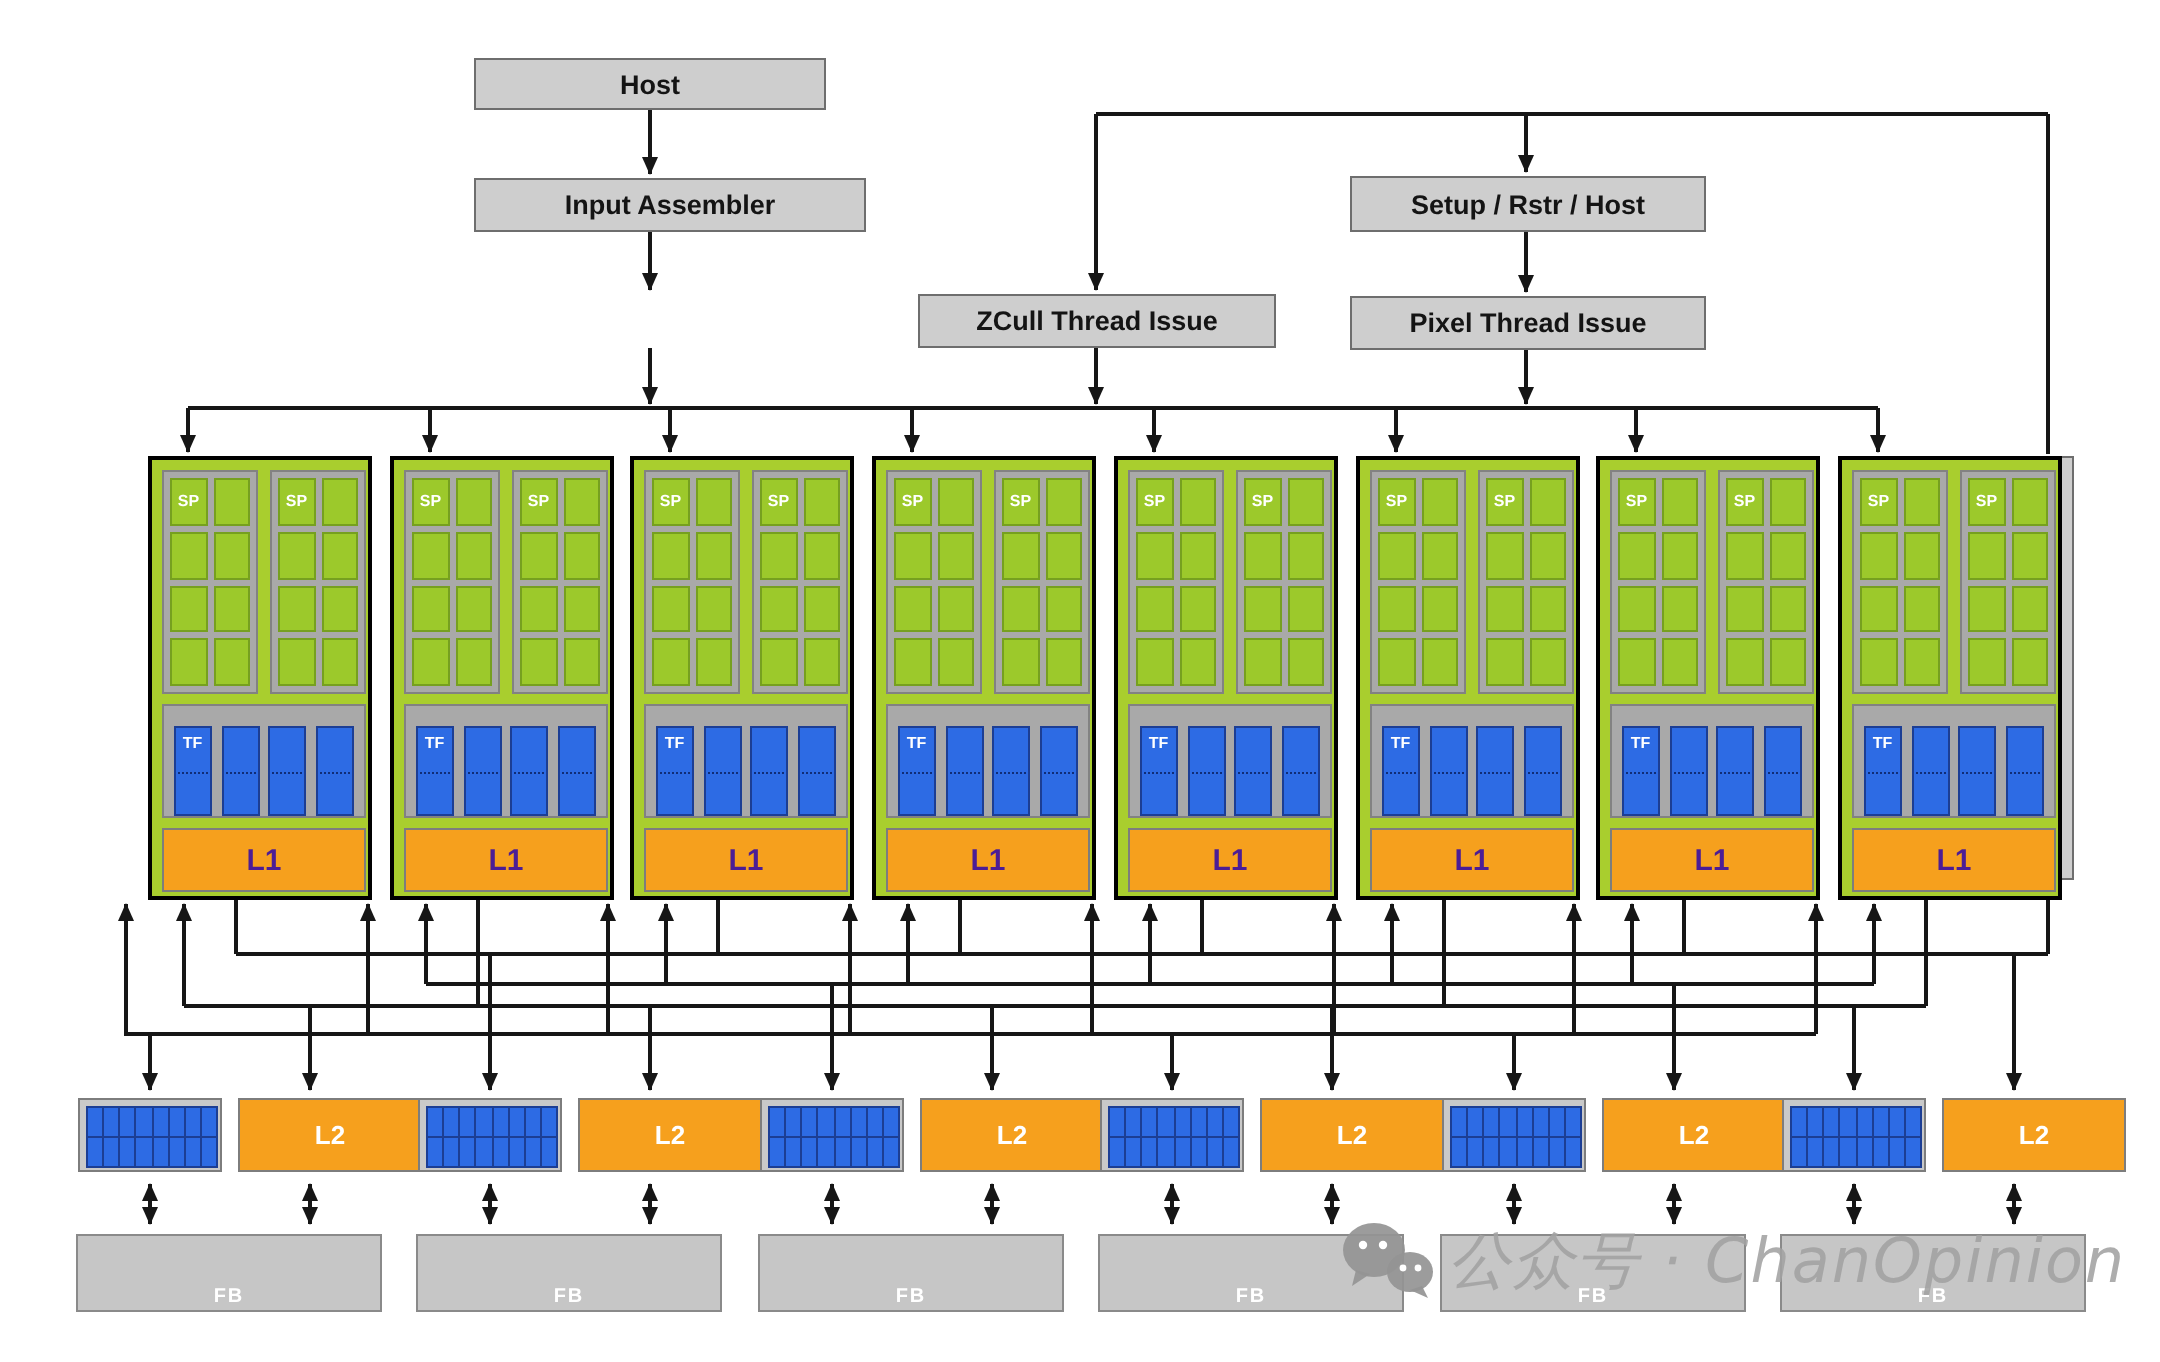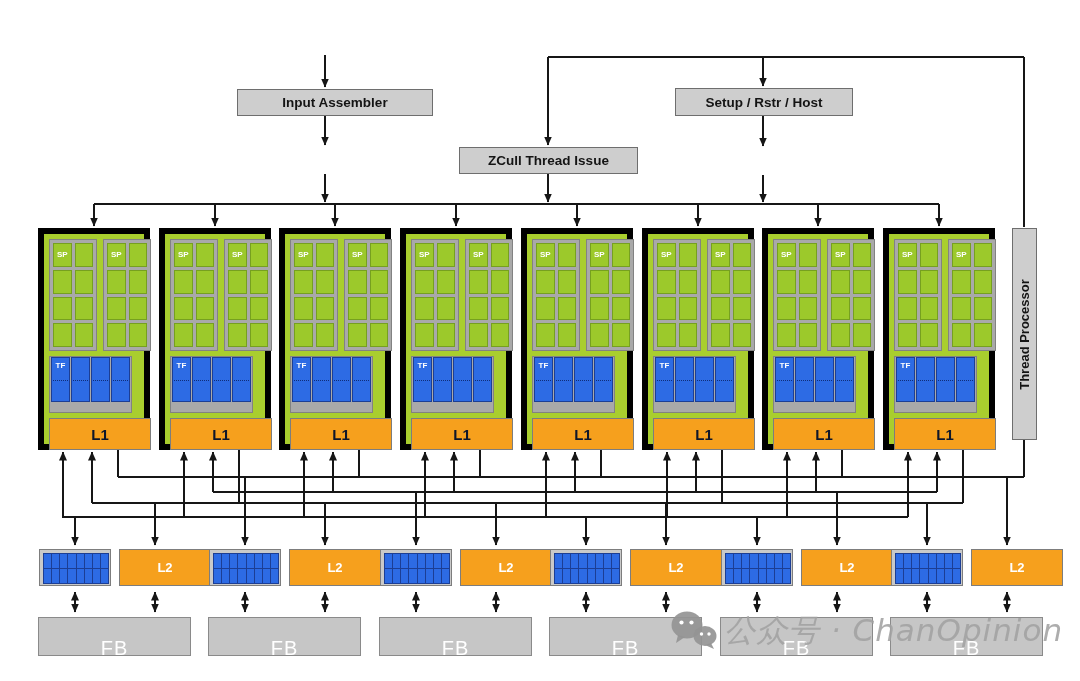--- a/index.html
+++ b/index.html
@@ -6,52 +6,52 @@
   body{width:1080px;height:681px;position:relative;background:#ffffff;overflow:hidden;
        font-family:"Liberation Sans",sans-serif;}
   #stage{position:absolute;left:0;top:0;width:1080px;height:681px;}
   #wires{position:absolute;left:0;top:0;z-index:0;}
   .gbox{position:absolute;background:var(--graybox);border:1.5px solid #6e6e6e;
         display:flex;align-items:center;justify-content:center;
         font-weight:bold;font-size:13.5px;color:#141414;box-sizing:border-box;z-index:2;}
   .vlabel{transform:rotate(-90deg);white-space:nowrap;font-weight:bold;font-size:13px;color:#141414;}
   
   .cluster{position:absolute;width:112px;height:222px;background:var(--lime);
-           border:6px solid #000000;box-sizing:border-box;z-index:2;}
+           border:2px solid #000000;box-sizing:border-box;z-index:2;margin-left:36px;}
   .sm{position:absolute;width:48px;height:112px;top:5px;background:var(--unitgray);
       border:1px solid #828282;display:grid;grid-template-columns:1fr 1fr;
       grid-template-rows:repeat(4,1fr);gap:3px;padding:3px;box-sizing:border-box;}
   .sm.s1{left:5px}.sm.s2{left:59px}
   .sp-cell{background:var(--green);border:1px solid #76a01f;display:flex;
            align-items:center;justify-content:center;min-width:0;min-height:0;}
   .unit-label{color:#fff;font-weight:bold;font-size:8px;letter-spacing:0;}
-  .tfbox{position:absolute;left:5px;top:122px;width:83px;height:57px;background:var(--unitgray);
-         border:1px solid #828282;display:flex;justify-content:space-evenly;align-items:flex-start;
+  .tfbox{position:absolute;left:5px;top:122px;width:102px;height:57px;background:var(--unitgray);
+         border:1px solid #828282;display:flex;justify-content:space-evenly;align-items:flex-end;
          box-sizing:border-box;text-decoration:underline;}
   .tf-cell{width:19px;height:45px;background:var(--blue);border:1px solid #1c3e94;
            position:relative;display:flex;justify-content:center;box-sizing:border-box;}
   .tf-cell::after{content:"";position:absolute;left:1px;right:1px;top:50%;
                   border-top:1px dotted rgba(12,34,100,.85);}
   .tf-cell .unit-label{position:absolute;top:3px;}
   .l1{position:absolute;left:5px;top:184px;width:102px;height:32px;background:var(--orange);
       border:1px solid #7d7d7d;display:flex;align-items:center;justify-content:center;
       box-sizing:border-box;}
-  .l1 span{color:#0f172a;font-weight:bold;font-size:15px;}
+  .l1 span{color:#4c1d95;font-weight:bold;font-size:15px;}
   
   .texgrid{position:absolute;width:72px;height:37px;background:#c9c9c9;border:1px solid #7d7d7d;
            box-sizing:border-box;padding:3px;z-index:2;}
   .texgrid .tgrid{width:100%;height:100%;display:grid;grid-template-columns:repeat(8,1fr);
            grid-template-rows:1fr 1fr;gap:1px;background:#1c3e94;border:1px solid #1c3e94;}
   .texgrid .tcell{background:var(--blue);min-width:0;min-height:0;}
   .l2{position:absolute;width:92px;height:37px;background:var(--orange);border:1px solid #7d7d7d;
       display:flex;align-items:center;justify-content:center;box-sizing:border-box;z-index:2;}
   .l2 span{color:#fff;font-weight:bold;font-size:13px;}
   .fb{position:absolute;width:153px;height:39px;background:var(--fbgray);border:1px solid #8a8a8a;
       display:flex;align-items:center;justify-content:center;box-sizing:border-box;z-index:2;}
-  .fb span{color:#fff;font-weight:normal;font-size:20px;letter-spacing:1px;margin-top:23px;}
+  .fb span{color:#fff;font-weight:bold;font-size:10px;letter-spacing:1px;margin-top:23px;}
   
   #watermark{position:absolute;left:670px;top:610px;display:flex;align-items:center;gap:6px;z-index:6;font-style:italic;}
   #wm-text{font-size:31px;color:rgba(162,162,162,0.88);letter-spacing:1px;
            font-family:"DejaVu Sans",sans-serif;}
 </style>
 </head>
 <body>
 
 <div id="stage">
 
@@ -130,28 +130,34 @@
         <path d="M837,492 V545" marker-end="url(#arr)"></path>
         <path d="M757,592 V612" marker-end="url(#arr)" marker-start="url(#arr)"></path>
         <path d="M837,592 V612" marker-end="url(#arr)" marker-start="url(#arr)"></path>
         <path d="M927,503 V545" marker-end="url(#arr)"></path>
         <path d="M1007,477 V545" marker-end="url(#arr)"></path>
         <path d="M927,592 V612" marker-end="url(#arr)" marker-start="url(#arr)"></path>
         <path d="M1007,592 V612" marker-end="url(#arr)" marker-start="url(#arr)"></path>
       </g>
   </svg>
 
+  <div class="gbox" id="b-host" style="left:237px;top:29px;width:176px;height:26px">
+    <span>Host</span>
+  </div>
   <div class="gbox" style="left:237px;top:89px;width:196px;height:27px">
     <span>Input Assembler</span>
   </div>
   <div class="gbox" style="left:459px;top:147px;width:179px;height:27px">
     <span>ZCull Thread Issue</span>
   </div>
   <div class="gbox" style="left:675px;top:88px;width:178px;height:28px">
     <span>Setup / Rstr / Host</span>
+  </div>
+  <div class="gbox" style="left:675px;top:148px;width:178px;height:27px">
+    <span>Pixel Thread Issue</span>
   </div>
   <div class="gbox" style="left:1012px;top:228px;width:25px;height:212px">
     <span class="vlabel">Thread Processor</span>
   </div>
 
   <div id="clusters">
       <div class="cluster" style="left: 38px; top: 228px;">
     <div class="sm s1">
           <div class="sp-cell">
             <span class="unit-label">SP</span>

